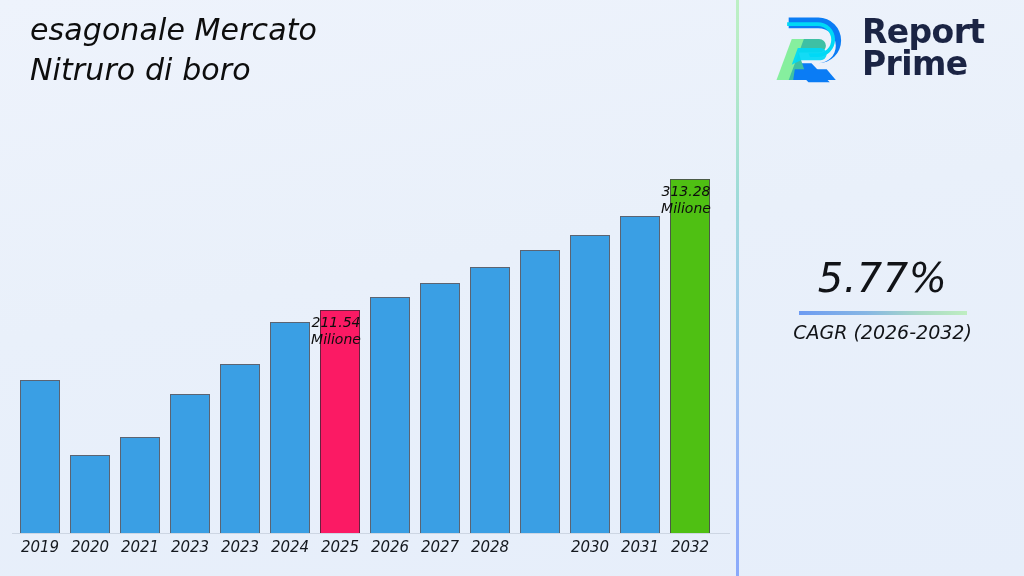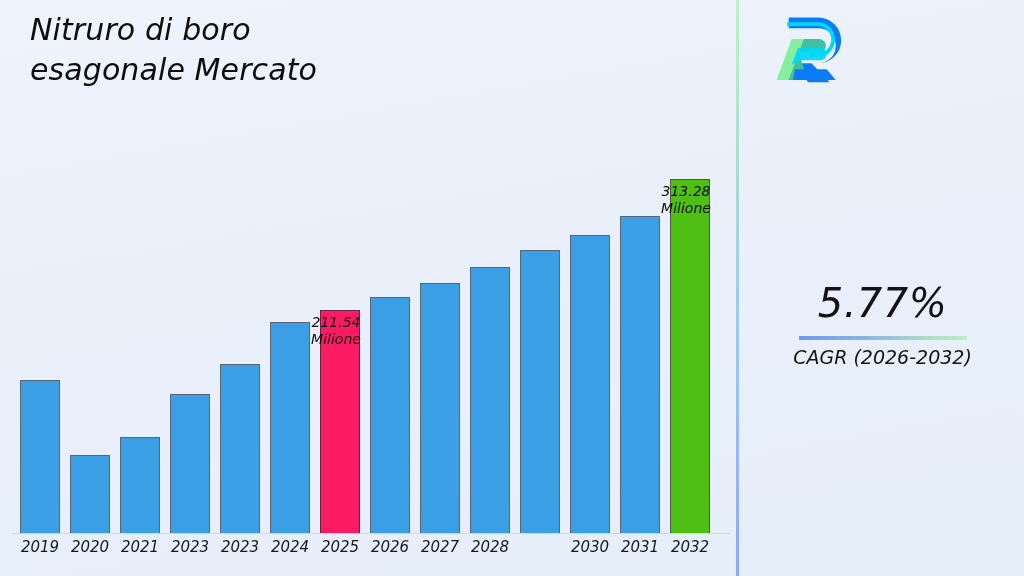--- a/index.html
+++ b/index.html
@@ -100,43 +100,42 @@
 
   .cagr-block {
     position:absolute; left:0; top:255px; width:283px; text-align:center;
   }
   .cagr-value {
     font-family:"DejaVu Sans", sans-serif;
     font-style:italic;
     font-size:40px;
     color:#111317;
     letter-spacing:0.5px;
-    margin-top:25px;
   }
   .cagr-rule {
     width:168px; height:4px; margin:10px auto 6px auto;
     background: linear-gradient(to right, #6d9bf2 0%, #86b6e4 40%, #a8d9c6 72%, #bfeec1 100%);
   }
   .cagr-caption {
     font-family:"DejaVu Sans", sans-serif;
     font-style:italic;
     font-size:19px;
     color:#111317;
   }
 </style>
 </head>
 <body>
 
 <div id="root">
 
   <div class="left-panel">
 
     <div class="title">
+      <div>esagonale Mercato</div>
       <div>Nitruro di boro</div>
-      <div>esagonale Mercato</div>
     </div>
 
     <div class="chart-area">
       <div class="baseline"></div>
       <div id="bars-layer">
           <div class="bar blue" style="left: 20px; height: 153px;"></div>
           <div class="bar blue" style="left: 70px; height: 78px;"></div>
           <div class="bar blue" style="left: 120px; height: 96px;"></div>
           <div class="bar blue" style="left: 170px; height: 139px;"></div>
           <div class="bar blue" style="left: 220px; height: 169px;"></div>
@@ -189,20 +188,24 @@
 
           <path d="M18 10 H57 A30 30 0 0 1 57 70 H48 L72 95 H44 L20 70 H57 A16 16 0 0 0 57 24 H18 Z" fill="#0a7cf5"></path>
           <path d="M16 16 H56 A23 23 0 0 1 56 62 H46 L44 57 H56 A18 18 0 0 0 56 21 H16 Z" fill="#00d9f5"></path>
 
           <path d="M4 92 L24 38 H58 A9 9 0 0 1 58 56 H31 L43 92 Z" fill="#3ec0a4"></path>
           <path d="M2 92 L22 38 H38 L18 92 Z" fill="#86ef9e"></path>
           <path d="M22 72 L30 50 H60 A8 8 0 0 1 60 66 H34 Z" fill="#00d9f5" opacity="0.92"></path>
           <path d="M26 78 H68 L80 92 H24 Z" fill="#0a7cf5"></path>
         </svg>
       </span>
+      <span class="logo-text">
+        <span>Report</span><br>
+        <span>Prime</span>
+      </span>
     </div>
 
     <div class="cagr-block">
       <div class="cagr-value">5.77%</div>
       <div class="cagr-rule"></div>
       <div class="cagr-caption">CAGR (2026-2032)</div>
     </div>
 
   </div>
 </div>

